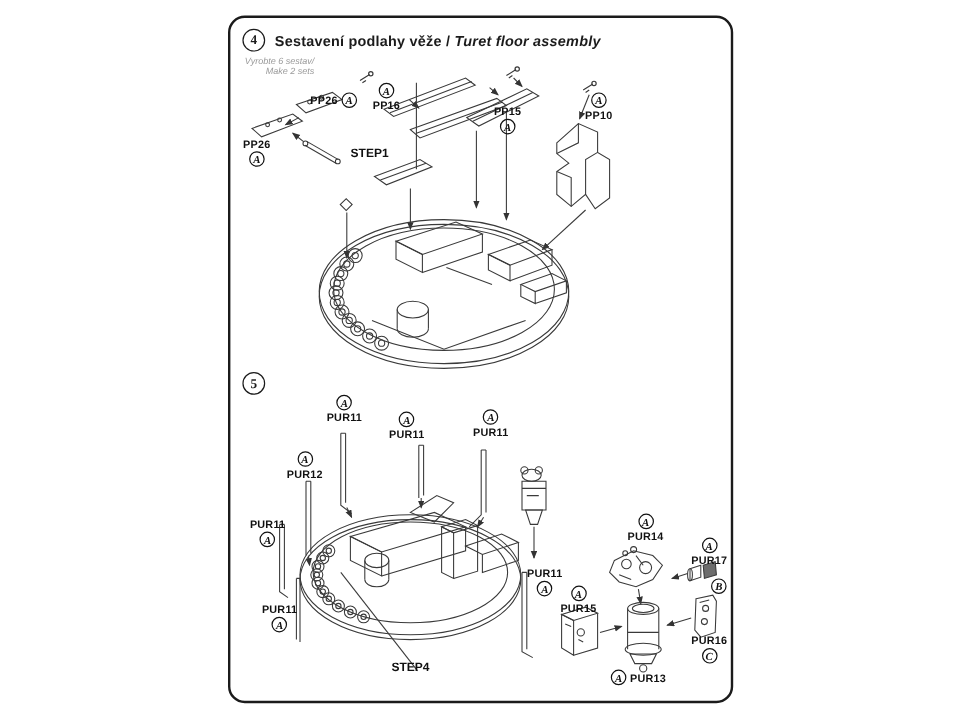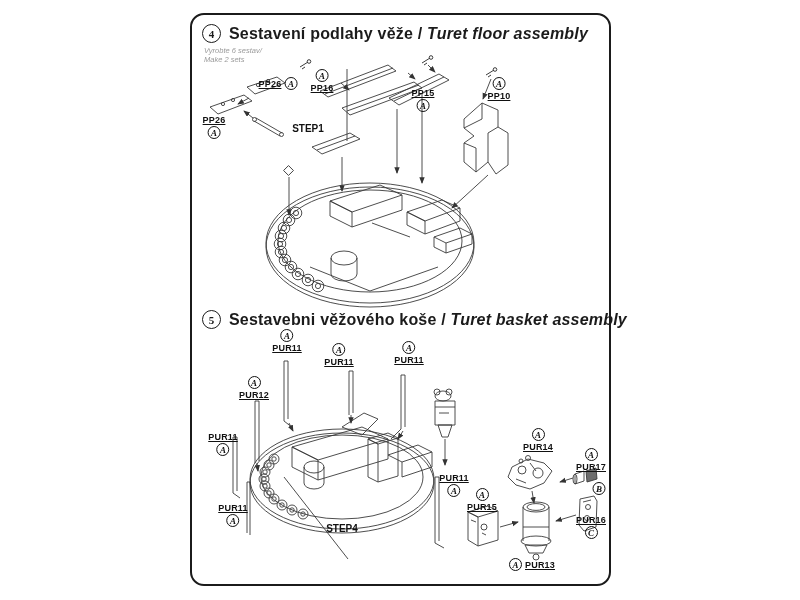--- a/index.html
+++ b/index.html
@@ -11,28 +11,28 @@
     position:absolute;left:190px;top:13px;width:421px;height:573px;
     border:2px solid #1b1b1b;border-radius:14px;background:#ffffff;
     box-sizing:border-box;
   }
   .hdr{position:absolute;display:flex;align-items:center;gap:8px;}
   .numcirc{
     width:17px;height:17px;border:1.4px solid #1b1b1b;border-radius:50%;
     display:flex;align-items:center;justify-content:center;
     font:bold 11px "Liberation Serif",serif;color:#1b1b1b;flex:0 0 auto;
   }
-  .title{font-size:16px;font-weight:bold;color:#1b1b1b;letter-spacing:.2px;white-space:nowrap;}
+  .title{font-size:12px;font-weight:bold;color:#1b1b1b;letter-spacing:.2px;white-space:nowrap;}
   .title .en{font-style:italic;}
-  .note{position:absolute;font:italic 7.5px "Liberation Sans",sans-serif;color:#9a9a9a;line-height:9px;}
+  .note{position:absolute;font:italic 7.5px "Liberation Sans",sans-serif;color:#9a9a9a;line-height:9px;text-align:right;}
   .art{position:absolute;left:0;top:0;}
   .lbl{position:absolute;transform:translateX(-50%);display:flex;align-items:center;color:#111;}
   .stack{flex-direction:column;gap:1px;}
   .row{flex-direction:row;gap:3px;}
-  .txt{font:bold 9px "Liberation Sans",sans-serif;letter-spacing:.2px;white-space:nowrap;color:#111;text-decoration:underline;}
+  .txt{font:bold 9px "Liberation Sans",sans-serif;letter-spacing:.2px;white-space:nowrap;color:#111;}
   .step{font:bold 10px "Liberation Sans",sans-serif;color:#111;}
   .circ{
     width:13px;height:13px;border:1.1px solid #111;border-radius:50%;
     display:flex;align-items:center;justify-content:center;
     font:italic bold 9px "Liberation Serif",serif;color:#111;flex:0 0 auto;box-sizing:border-box;
   }
 </style>
 </head>
 <body>
 
@@ -297,21 +297,20 @@
   <div class="lbl stack" style="left:307px;top:62px">
     <span class="circ">A</span>
     <span class="txt">PP10</span>
   </div>
   <div class="lbl" style="left:116px;top:108px">
     <span class="step">STEP1</span>
   </div>
 
   <div class="hdr" style="left:10px;top:295px">
     <span class="numcirc">5</span>
-    <span class="title"><span>Sestavebni věžového koše</span><span> / </span><span class="en">Turet basket assembly</span></span>
   </div>
 
   <div class="lbl stack" style="left:95px;top:314px">
     <span class="circ">A</span>
     <span class="txt">PUR11</span>
   </div>
   <div class="lbl stack" style="left:147px;top:328px">
     <span class="circ">A</span>
     <span class="txt">PUR11</span>
   </div>
@@ -343,25 +342,25 @@
     <span class="circ">A</span>
     <span class="txt">PUR14</span>
   </div>
   <div class="lbl stack" style="left:399px;top:433px">
     <span class="circ">A</span>
     <span class="txt">PUR17</span>
   </div>
   <div class="lbl" style="left:407px;top:467px">
     <span class="circ">B</span>
   </div>
-  <div class="lbl stack" style="left:399px;top:500px">
+  <div class="lbl stack" style="left:399px;top:514px">
     <span class="txt">PUR16</span>
     <span class="circ">C</span>
   </div>
   <div class="lbl row" style="left:340px;top:543px">
     <span class="circ">A</span>
     <span class="txt">PUR13</span>
   </div>
-  <div class="lbl" style="left:150px;top:508px">
+  <div class="lbl" style="left:150px;top:536px">
     <span class="step">STEP4</span>
   </div>
 
 </div>
 
 </body></html>

